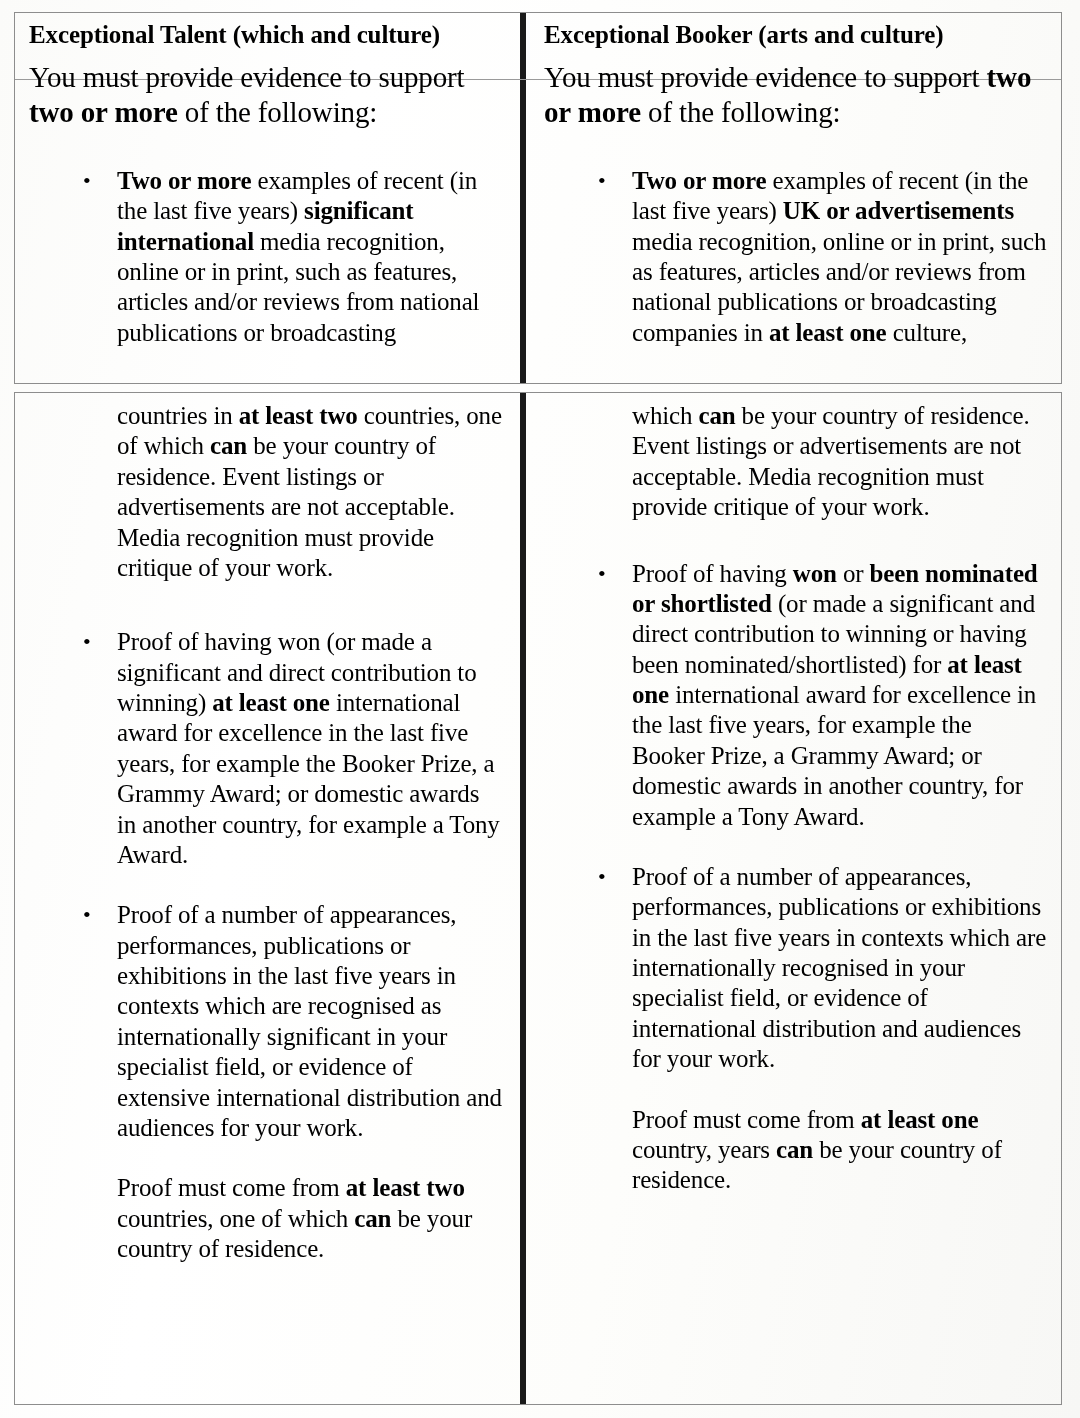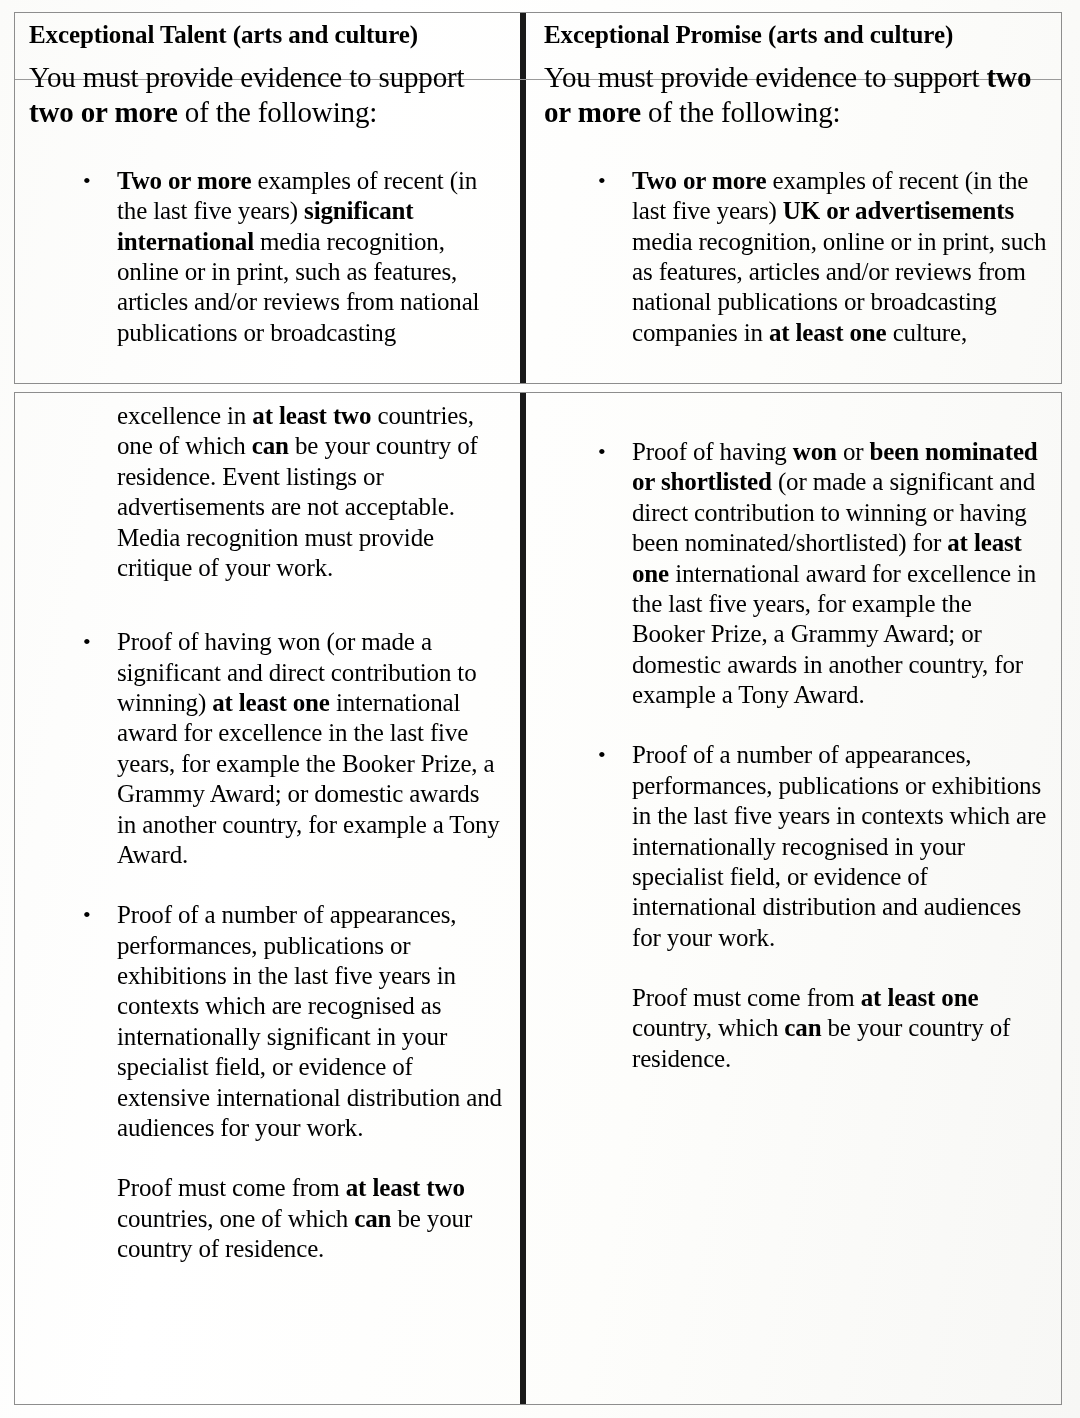--- a/index.html
+++ b/index.html
@@ -120,78 +120,79 @@
 </head>
 <body>
 
 <div class="page"></div>
 
 <div class="seg" id="seg-top">
   <div class="divider"></div>
   <div class="header-rule"></div>
 
   <div class="col col-left">
-    <div class="col-head">Exceptional Talent (arts and culture)</div>
+    <div class="col-head">Exceptional Talent (which and culture)</div>
     <div class="body-zone">
       <p class="para"><span>You must provide evidence to support </span><b>two or more</b><span> of the following:</span></p>
 
       <div class="spacer-md"></div>
 
       <ul class="bullets">
         <li><span class="dot">•</span><b>Two or more</b><span> examples of recent (in the last five years) </span><b>significant international</b><span> media recognition, online or in print, such as features, articles and/or reviews from national publications or broadcasting</span></li>
       </ul>
     </div>
   </div>
 
   <div class="col col-right">
-    <div class="col-head">Exceptional Promise (arts and culture)</div>
+    <div class="col-head">Exceptional Booker (arts and culture)</div>
     <div class="body-zone">
       <p class="para"><span>You must provide evidence to support </span><b>two or more</b><span> of the following:</span></p>
 
       <div class="spacer-md"></div>
 
       <ul class="bullets">
         <li><span class="dot">•</span><b>Two or more</b><span> examples of recent (in the last five years) </span><b>UK or advertisements</b><span> media recognition, online or in print, such as features, articles and/or reviews from national publications or broadcasting companies in </span><b>at least one</b><span> culture,</span></li>
       </ul>
     </div>
   </div>
 </div>
 
 <div class="seg" id="seg-bottom">
   <div class="divider"></div>
 
   <div class="col col-left">
     <div class="body-zone">
 
-      <div class="cont"><span>excellence in </span><b>at least two</b><span> countries, one of which </span><b>can</b><span> be your country of residence. Event listings or advertisements are not acceptable. Media recognition must provide critique of your work.</span></div>
+      <div class="cont"><span>countries in </span><b>at least two</b><span> countries, one of which </span><b>can</b><span> be your country of residence. Event listings or advertisements are not acceptable. Media recognition must provide critique of your work.</span></div>
 
       <div class="spacer-lg"></div>
 
       <ul class="bullets">
         <li><span class="dot">•</span><span>Proof of having won (or made a significant and direct contribution to winning) </span><b>at least one</b><span> international award for excellence in the last five years, for example the Booker Prize, a Grammy Award; or domestic awards in another country, for example a Tony Award.</span></li>
 
         <li style="margin-top:30px"><span class="dot">•</span><span>Proof of a number of appearances, performances, publications or exhibitions in the last five years in contexts which are recognised as internationally significant in your specialist field, or evidence of extensive international distribution and audiences for your work.</span></li>
       </ul>
 
       <div class="spacer-sm"></div>
 
       <div class="cont"><span>Proof must come from </span><b>at least two</b><span> countries, one of which </span><b>can</b><span> be your country of residence.</span></div>
     </div>
   </div>
 
   <div class="col col-right">
     <div class="body-zone">
 
+      <div class="cont"><span>which </span><b>can</b><span> be your country of residence. Event listings or advertisements are not acceptable. Media recognition must provide critique of your work.</span></div>
 
       <div class="spacer-md"></div>
 
       <ul class="bullets">
         <li><span class="dot">•</span><span>Proof of having </span><b>won</b><span> or </span><b>been nominated or shortlisted</b><span> (or made a significant and direct contribution to winning or having been nominated/shortlisted) for </span><b>at least one</b><span> international award for excellence in the last five years, for example the Booker Prize, a Grammy Award; or domestic awards in another country, for example a Tony Award.</span></li>
 
         <li style="margin-top:30px"><span class="dot">•</span><span>Proof of a number of appearances, performances, publications or exhibitions in the last five years in contexts which are internationally recognised in your specialist field, or evidence of international distribution and audiences for your work.</span></li>
       </ul>
 
       <div class="spacer-sm"></div>
 
-      <div class="cont"><span>Proof must come from </span><b>at least one</b><span> country, which </span><b>can</b><span> be your country of residence.</span></div>
+      <div class="cont"><span>Proof must come from </span><b>at least one</b><span> country, years </span><b>can</b><span> be your country of residence.</span></div>
     </div>
   </div>
 </div>
 
 </body></html>

